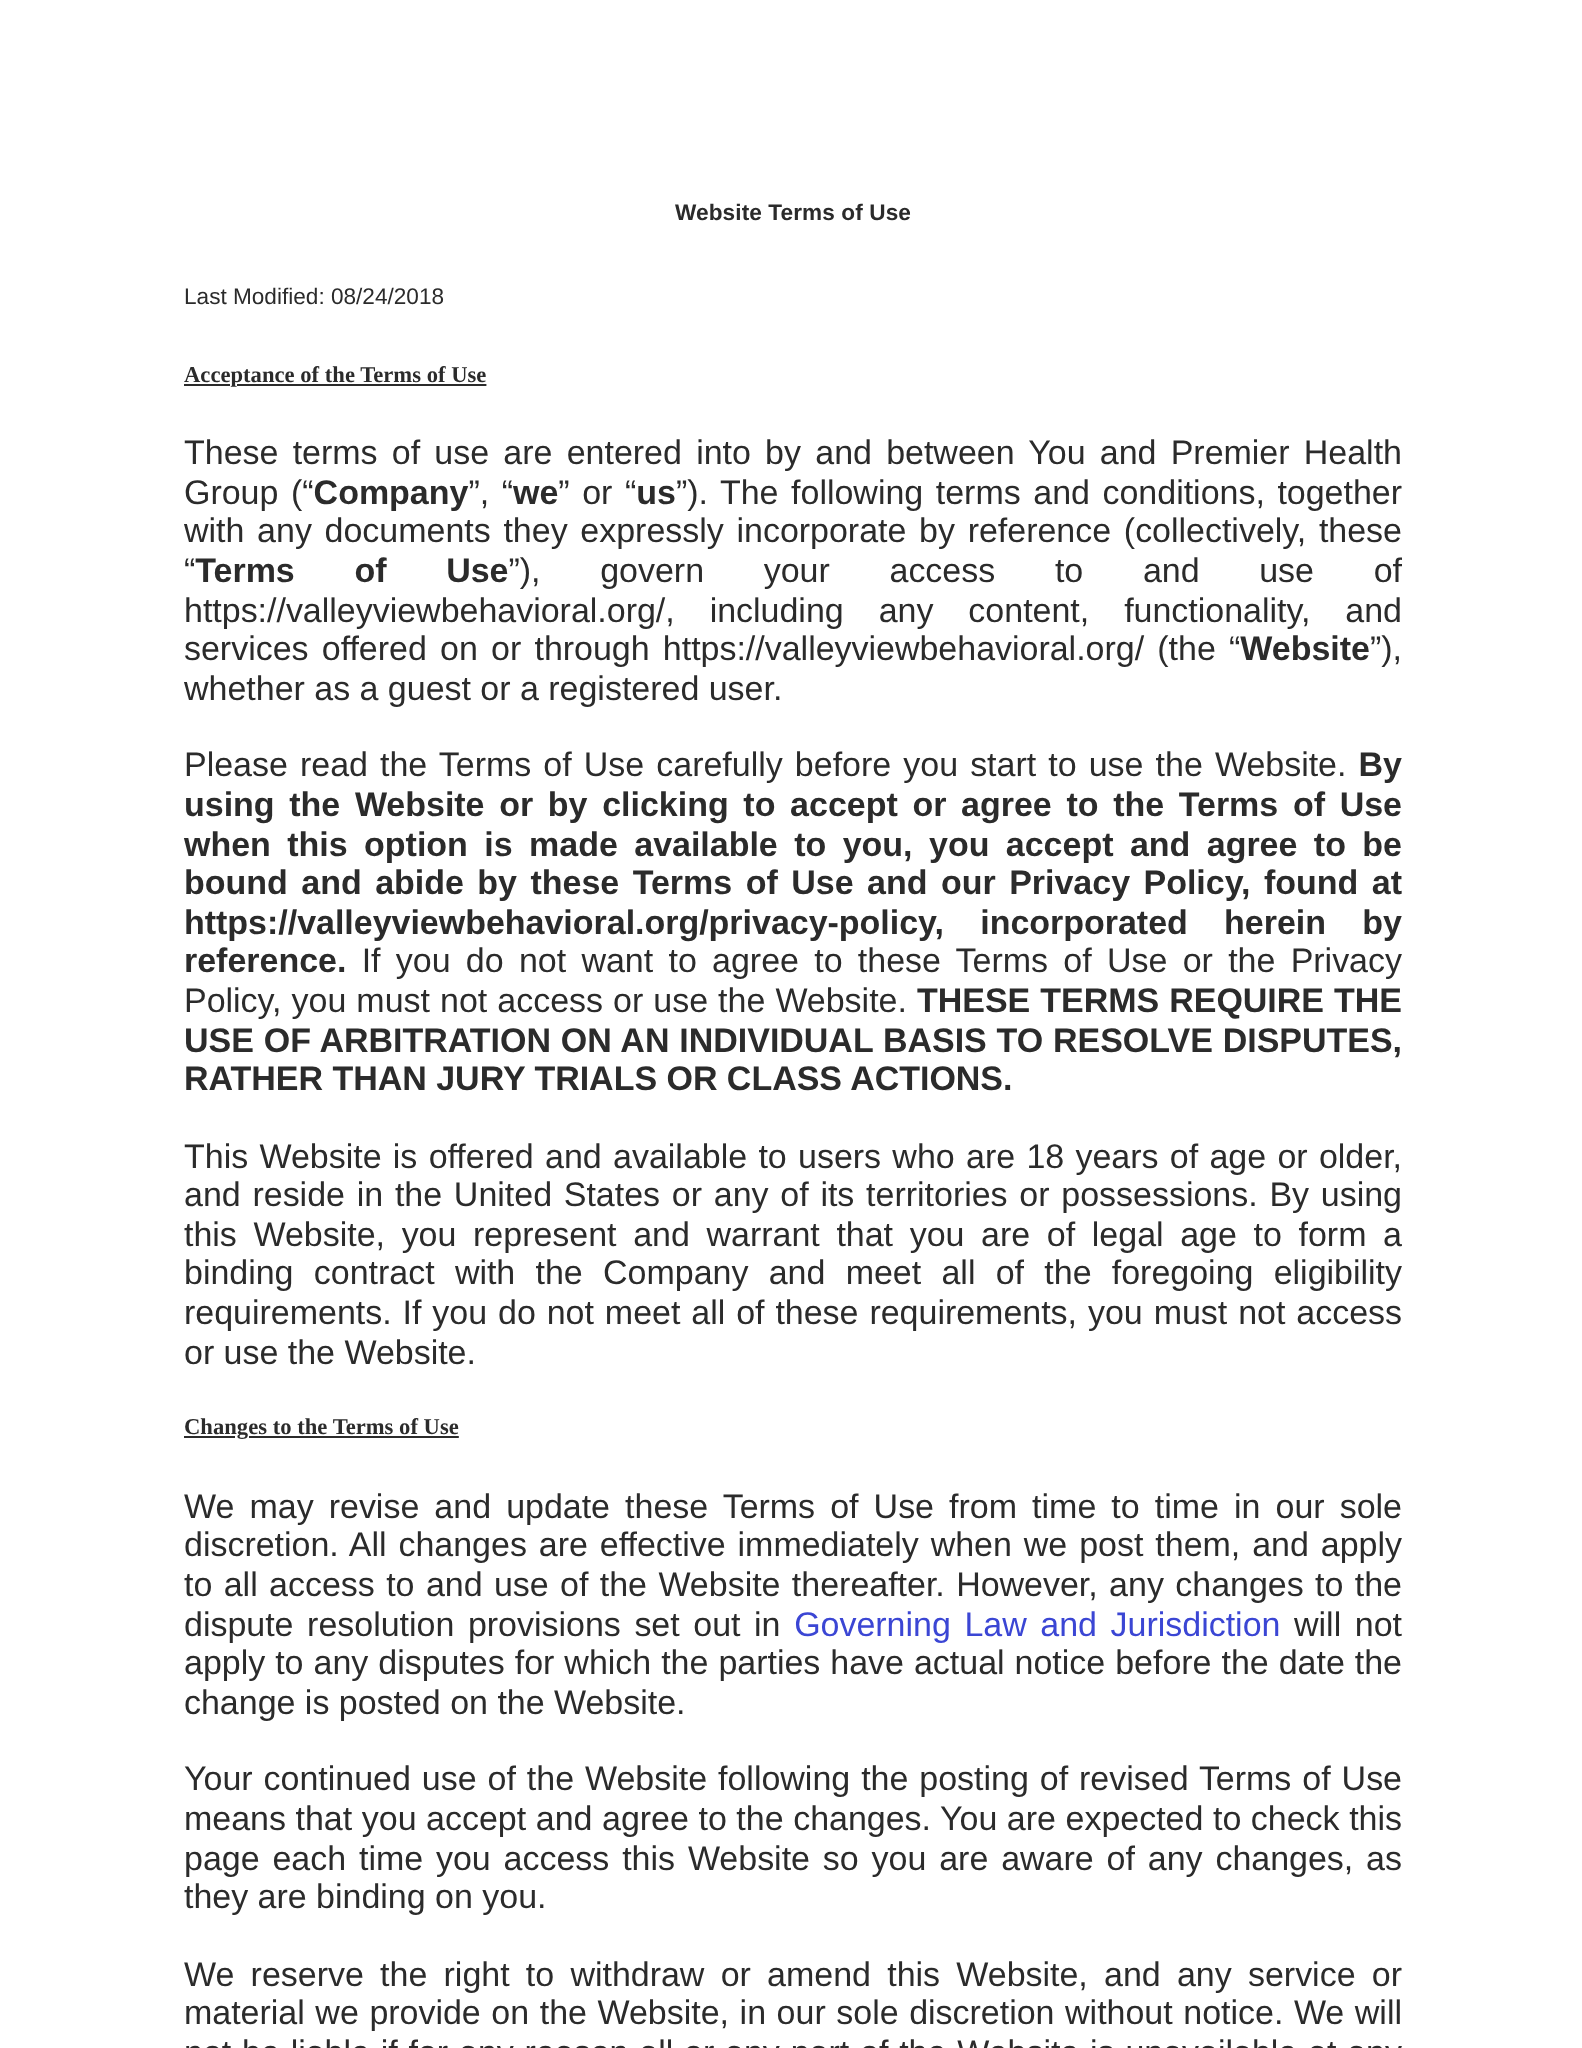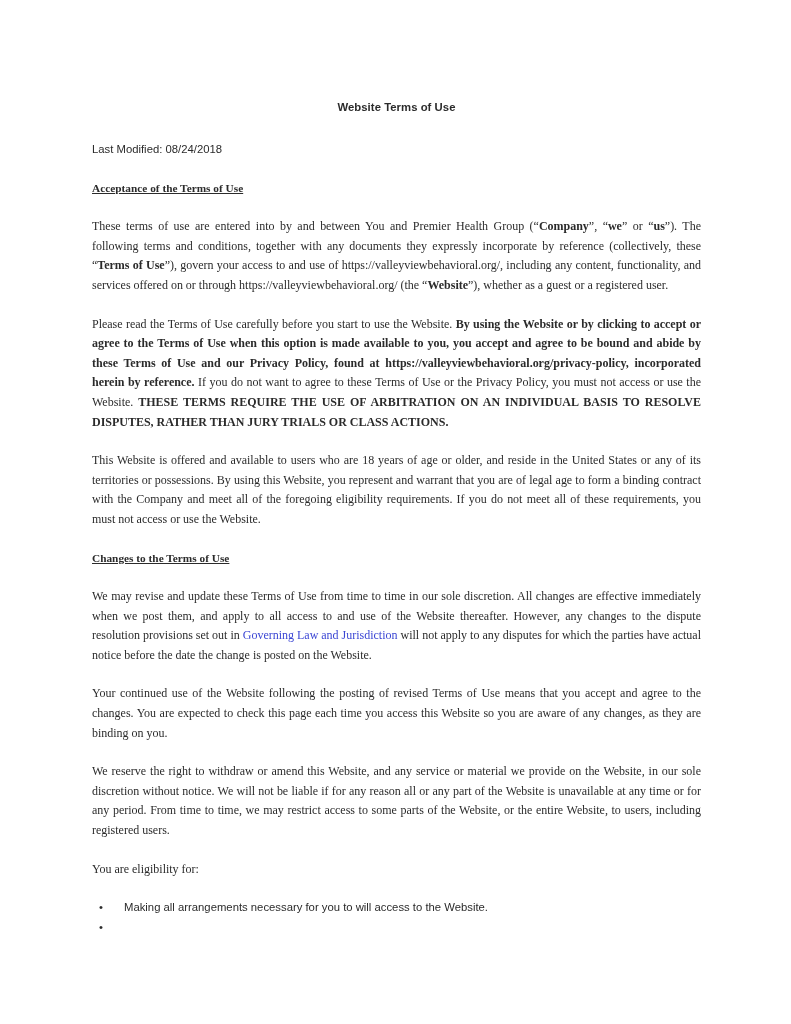--- a/index.html
+++ b/index.html
@@ -26,25 +26,24 @@
     text-align: center;
     font-weight: bold;
     font-size: 11.3px;
     line-height: 15px;
     margin: 0 0 25px 0;
     letter-spacing: 0.05px;
   }
   .para {
     text-align: justify;
     text-justify: inter-word;
-    font-size: 12px;
+    font-size: 17px;
     line-height: 19.6px;
     margin: 0 0 19px 0;
     letter-spacing: -0.01px;
-    font-family: Liberation Serif, serif;
   }
   .meta-line {
     text-align: left;
     font-size: 11.3px;
     line-height: 19.6px;
     margin: 0 0 19px 0;
   }
   .heading {
     font-weight: bold;
     text-decoration: underline;

